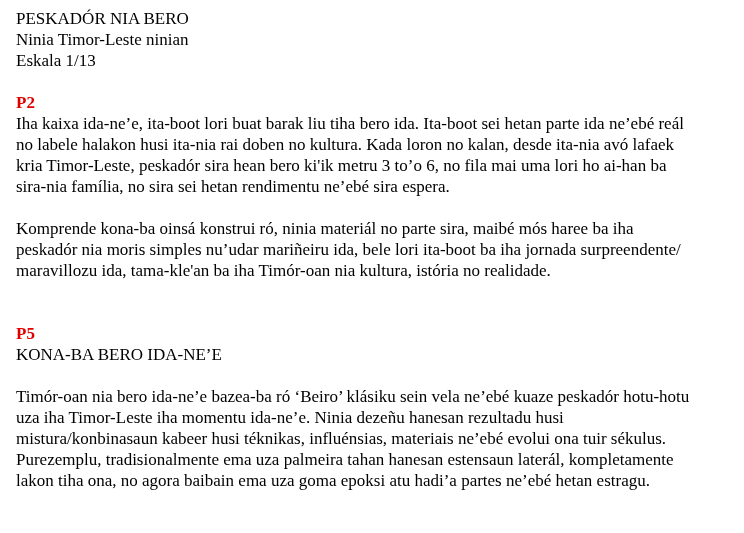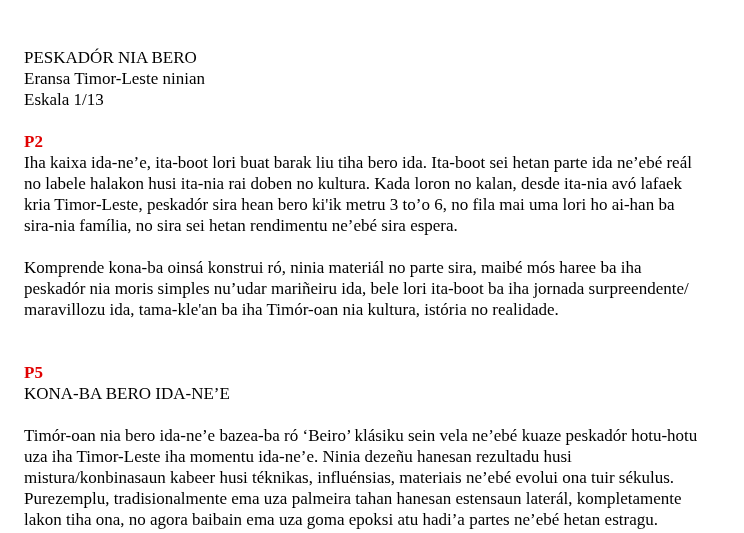--- a/index.html
+++ b/index.html
@@ -6,32 +6,32 @@
   body {
     width: 744px;
     height: 533px;
     overflow: hidden;
     background: #ffffff;
     color: #000000;
     font-family: "Liberation Serif", "DejaVu Serif", serif;
     font-size: 17px;
     line-height: 21px;
   }
-  .doc { padding: 8px 6px 0 24px; margin-top: 39px; }
+  .doc { padding: 8px 6px 0 16px; }
   .line, .para { white-space: pre-line; }
   .page-label { color: var(--accent, #e00000); font-weight: bold; }
   .blank { height: 21px; }
 </style>
 </head>
 <body style="--accent: #e00000; background: rgb(255, 255, 255); color: rgb(0, 0, 0);">
 
 <div class="doc">
 
   <div class="line">PESKADÓR NIA BERO</div>
-  <div class="line">Eransa Timor-Leste ninian</div>
+  <div class="line">Ninia Timor-Leste ninian</div>
   <div class="line">Eskala 1/13</div>
 
   <div class="blank"></div>
 
   <section>
     <div class="line page-label">P2</div>
     <div class="para">Iha kaixa ida-ne’e, ita-boot lori buat barak liu tiha bero ida. Ita-boot sei hetan parte ida ne’ebé reál
 no labele halakon husi ita-nia rai doben no kultura. Kada loron no kalan, desde ita-nia avó lafaek
 kria Timor-Leste, peskadór sira hean bero ki'ik metru 3 to’o 6, no fila mai uma lori ho ai-han ba
 sira-nia família, no sira sei hetan rendimentu ne’ebé sira espera.</div>

